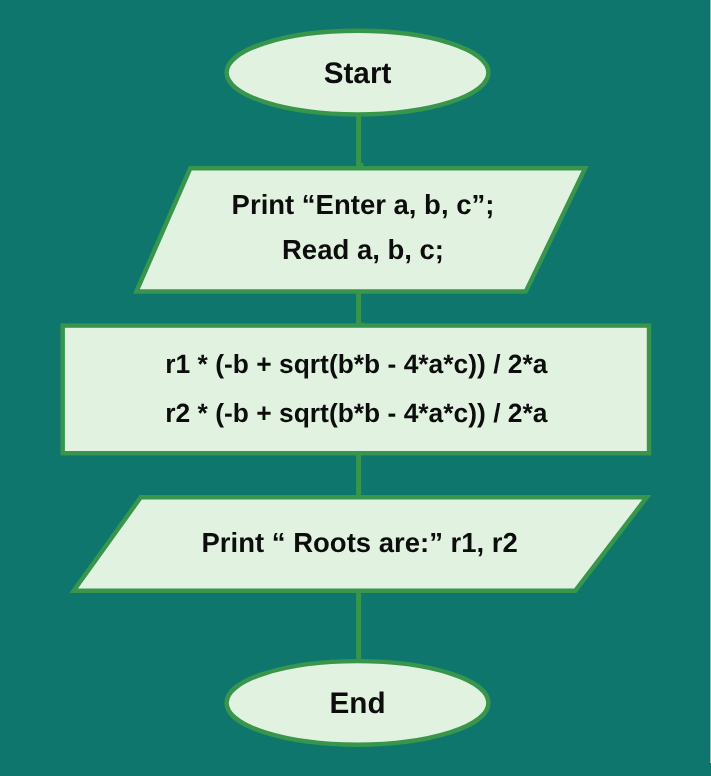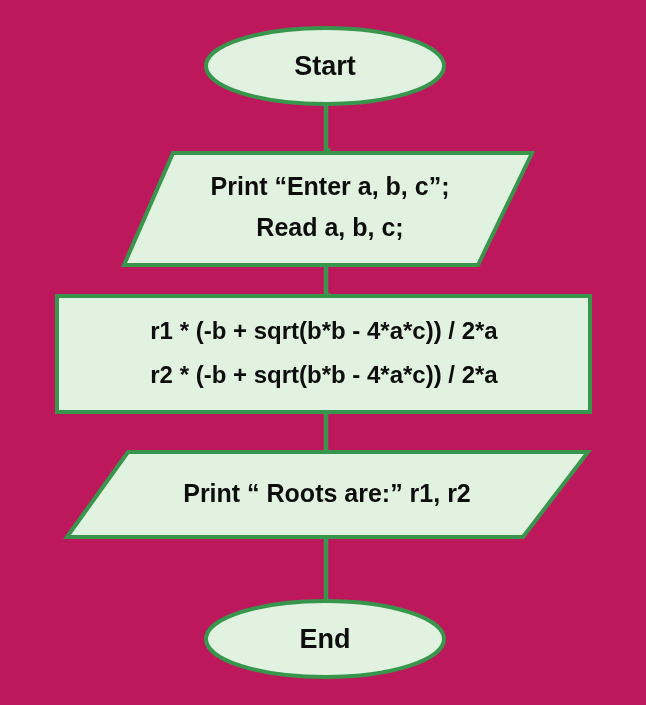--- a/index.html
+++ b/index.html
@@ -10,21 +10,21 @@
   body {
     width: 646px;
     height: 705px;
     font-family: "Liberation Sans", sans-serif;
     overflow: hidden;
   }
   #flowchart-canvas {
     position: relative;
     width: 646px;
     height: 705px;
-    background: #be185d;
+    background: #0f766e;
   }
   svg.flow-svg {
     position: absolute;
     left: 0;
     top: 0;
     width: 646px;
     height: 705px;
   }
   .node-label {
     font-family: "Liberation Sans", sans-serif;

